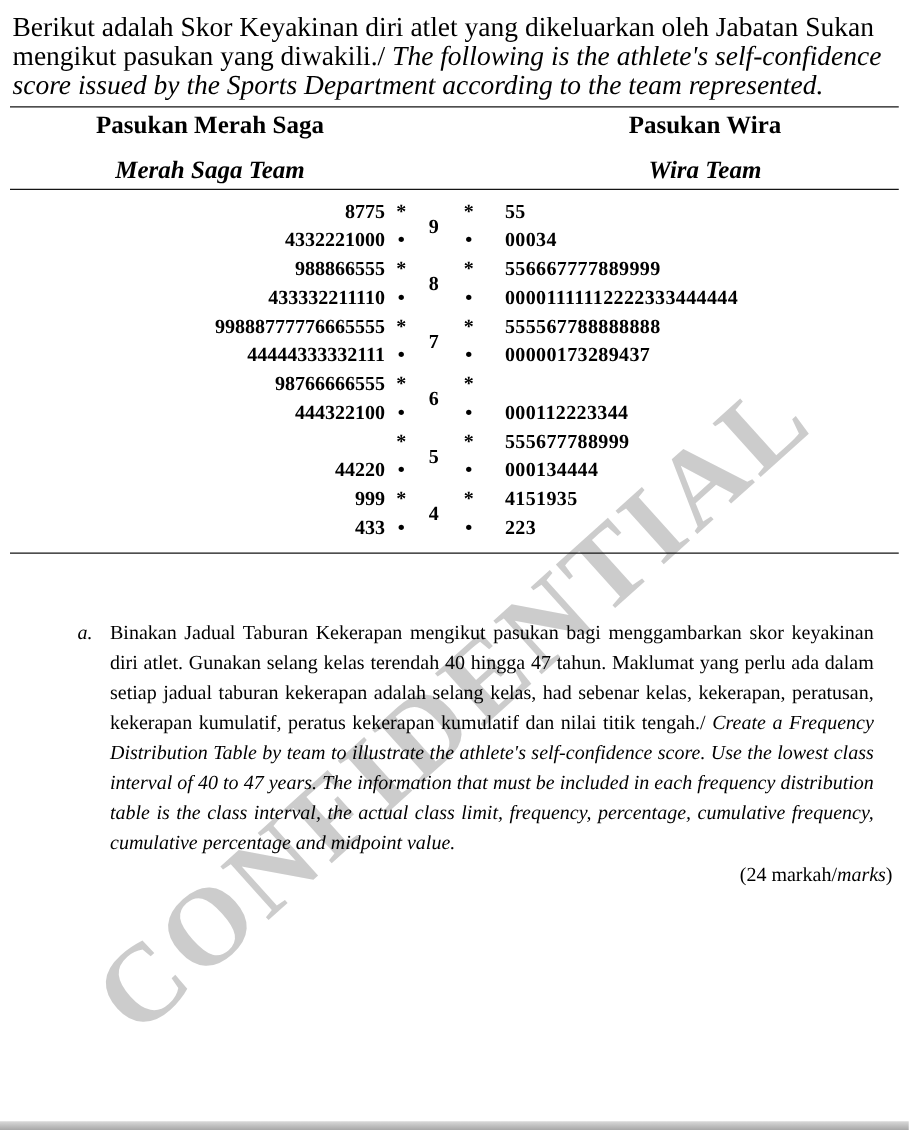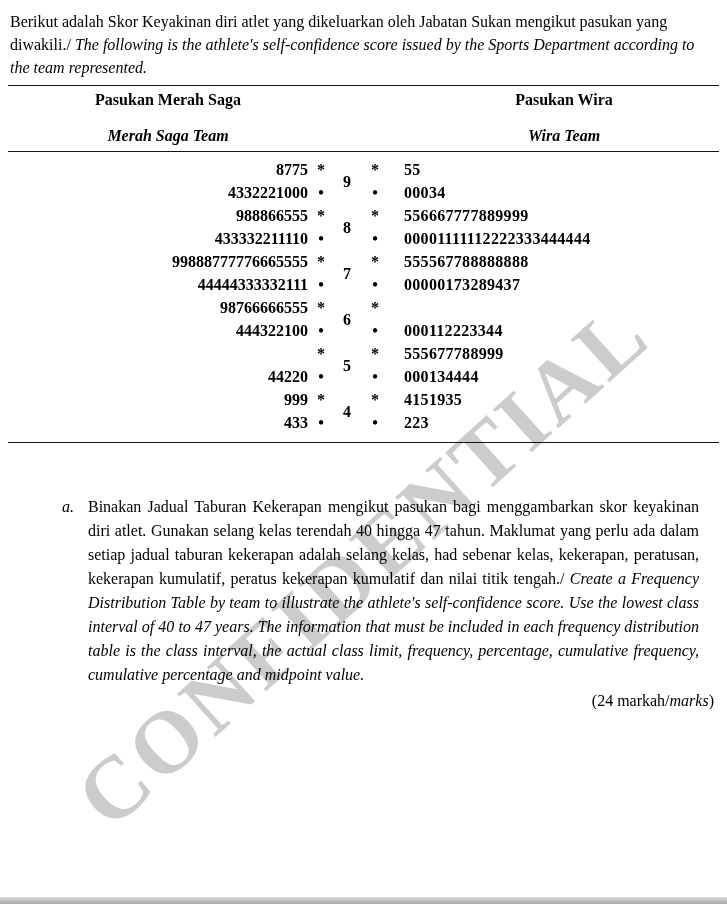--- a/index.html
+++ b/index.html
@@ -21,27 +21,27 @@
     font-size:88px;
     font-weight:bold;
     letter-spacing:4px;
     color:rgba(110,110,110,0.35);
     z-index:0;
     white-space:nowrap;
     user-select:none;
   }
   .page { position:relative; z-index:1; padding:8px 8px 0 8px; }
 
-  .intro { font-size:16px; line-height:23px; padding:2px 2px 6px 2px; }
+  .intro { font-size:22px; line-height:23px; padding:2px 2px 6px 2px; }
   .en { font-style:italic; }
 
   .rule { border-top:1.6px solid #141414; height:0; }
 
   .tbl-header { display:flex; padding:4px 0 5px 0; }
-  .th { font-weight:bold; font-size:16px; line-height:20px; text-align:center; }
+  .th { font-weight:bold; font-size:20px; line-height:20px; text-align:center; }
   .th-left { width:320px; }
   .th-right { margin-left:auto; width:310px;font-family:Liberation Serif, serif; }
   .th .en { display:block;margin-top:16px; }
 
   .slf { padding:6px 0 8px 0; display:flex; flex-direction:column; }
   .group {
     display:grid;
     grid-template-columns:300px 26px 26px 30px 1fr;
     grid-template-rows:23px 23px;
     font-weight:bold; font-size:16px; line-height:23px;

